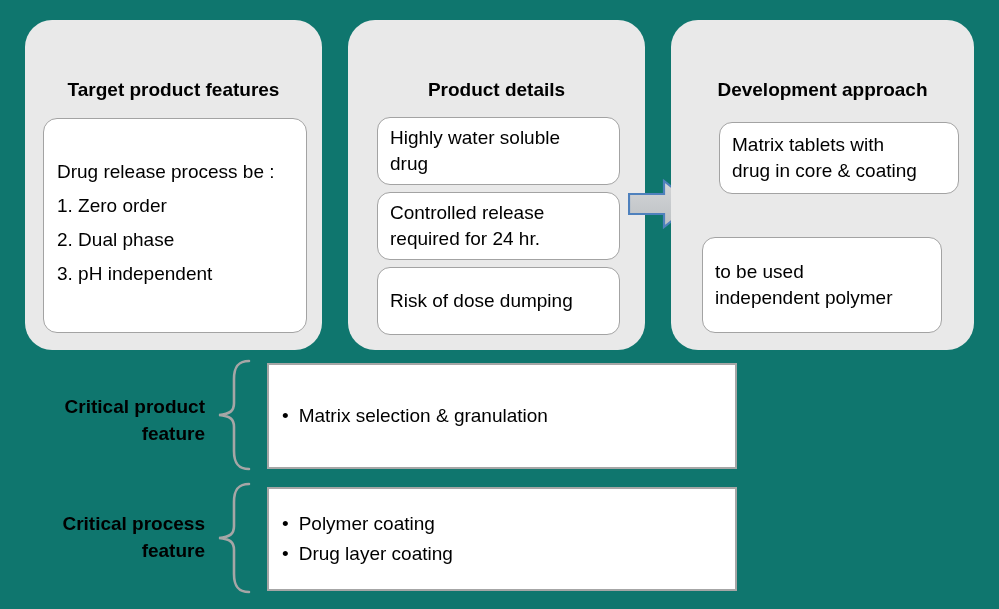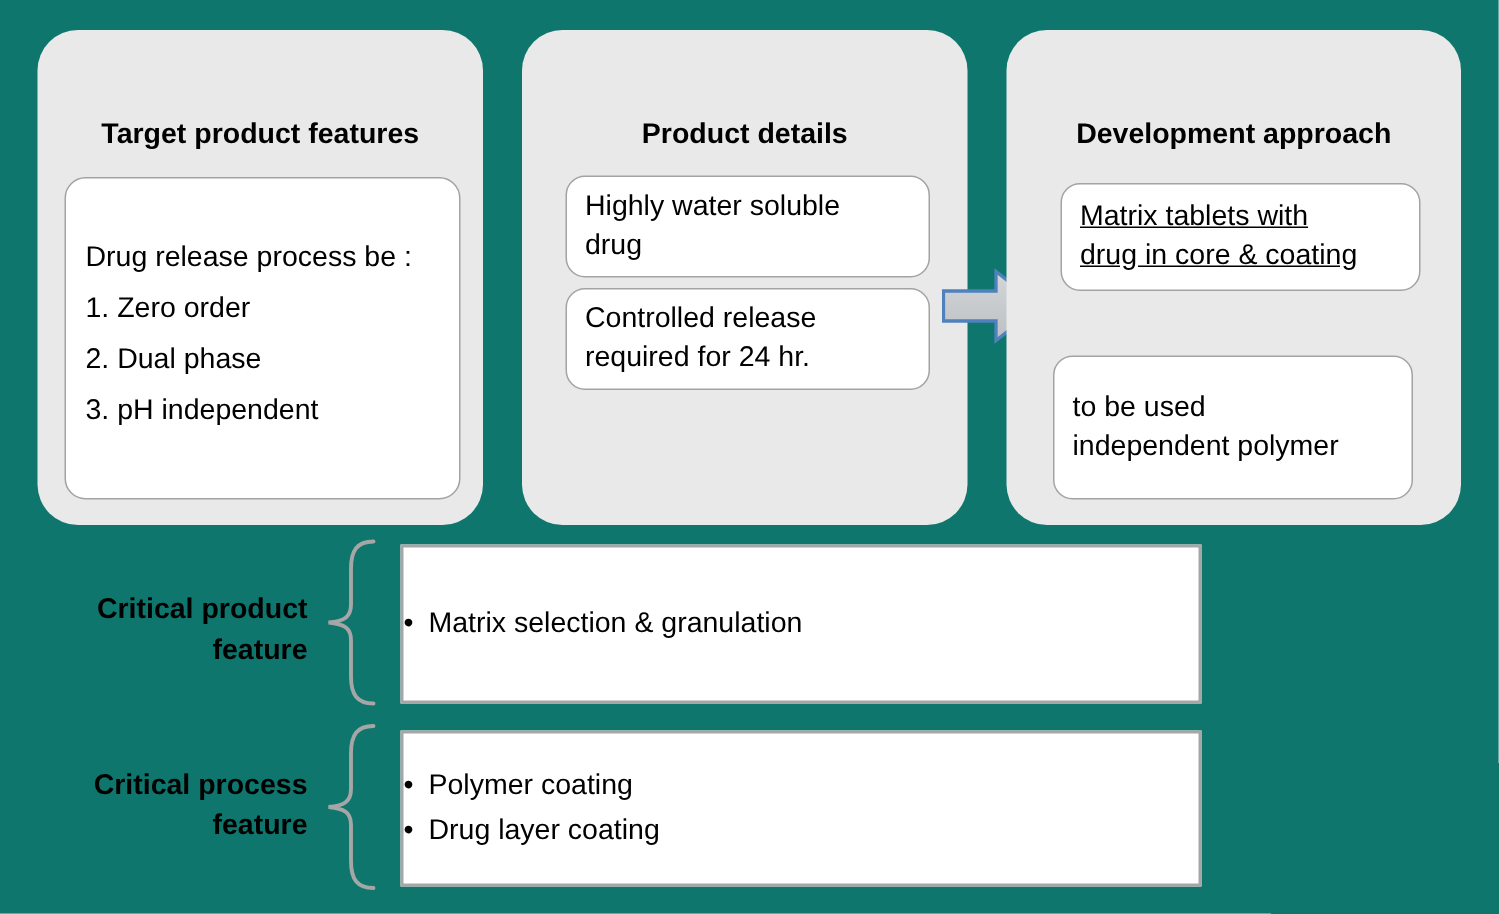--- a/index.html
+++ b/index.html
@@ -28,38 +28,38 @@
 
   #c1-box { left: 18px; top: 98px; width: 264px; height: 215px; border-radius: 14px;
             padding: 36px 8px 0 13px; font-size: 19px; }
   #c1-box .line { line-height: 34px; white-space: nowrap; }
 
   .small-box { border-radius: 13px; display: flex; flex-direction: column; justify-content: center;
                padding: 0 8px 0 12px; font-size: 19px; line-height: 26px; }
   #c2-box1 { left: 29px; top: 97px;  width: 243px; height: 68px; }
   #c2-box2 { left: 29px; top: 172px; width: 243px; height: 68px; }
   #c2-box3 { left: 29px; top: 247px; width: 243px; height: 68px; }
-  #c3-box1 { left: 36px; top: 102px; width: 240px; height: 72px; text-decoration: underline; }
+  #c3-box1 { left: 48px; top: 102px; width: 240px; height: 72px; }
   #c3-box2 { left: 31px; top: 217px; width: 240px; height: 96px; }
 
   .arrow-svg { position: absolute; left: 628px; top: 179px; }
 
   
   .row-label { position: absolute; left: 25px; width: 180px; text-align: right;
                font-weight: bold; font-size: 19px; line-height: 27px; }
   #label-a { top: 393px; }
   #label-b { top: 510px; }
 
   .brace-svg { position: absolute; left: 209px; }
   #brace-a { top: 358px; }
   #brace-b { top: 481px; }
 
-  .feature-box { position: absolute; left: 267px; width: 534px; background: #ffffff;
+  .feature-box { position: absolute; left: 267px; width: 470px; background: #ffffff;
                  border: 2.5px solid #a6a6a6; display: flex; flex-direction: column;
-                 justify-content: center; font-size: 19px; }
+                 justify-content: center; padding-left: 13px; font-size: 19px; }
   #fbox-a { top: 363px; height: 106px; }
   #fbox-b { top: 487px; height: 104px; }
   .bullet { line-height: 30px; }
   .bullet::before { content: "\2022"; margin-right: 10px; }
 </style>
 </head>
 <body>
 
 <div class="canvas">
 
@@ -75,20 +75,23 @@
 
   <section class="col" id="col2">
     <h2 class="col-heading">Product details</h2>
     <div class="white-box small-box" id="c2-box1">
       <div>Highly water soluble</div>
       <div>drug</div>
     </div>
     <div class="white-box small-box" id="c2-box2">
       <div>Controlled release</div>
       <div>required for 24 hr.</div>
+    </div>
+    <div class="white-box small-box" id="c2-box3">
+      <div>Risk of dose dumping</div>
     </div>
   </section>
 
   <svg class="arrow-svg" width="67" height="50" viewBox="0 0 67 50" aria-hidden="true">
     <defs>
       <linearGradient id="arrowFill" x1="0" y1="0" x2="0" y2="1">
         <stop offset="0" stop-color="#d4d6d8"></stop>
         <stop offset="1" stop-color="#bcc0c3"></stop>
       </linearGradient>
     </defs>

